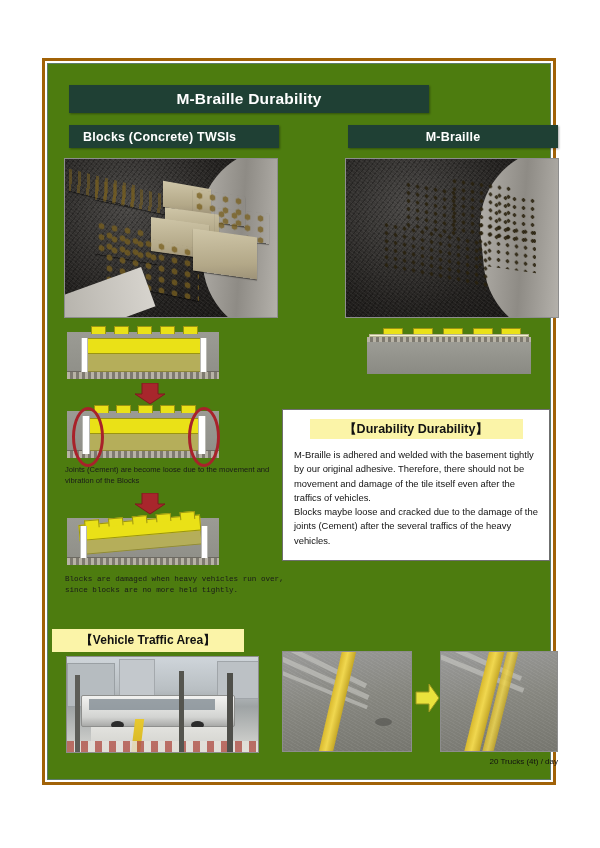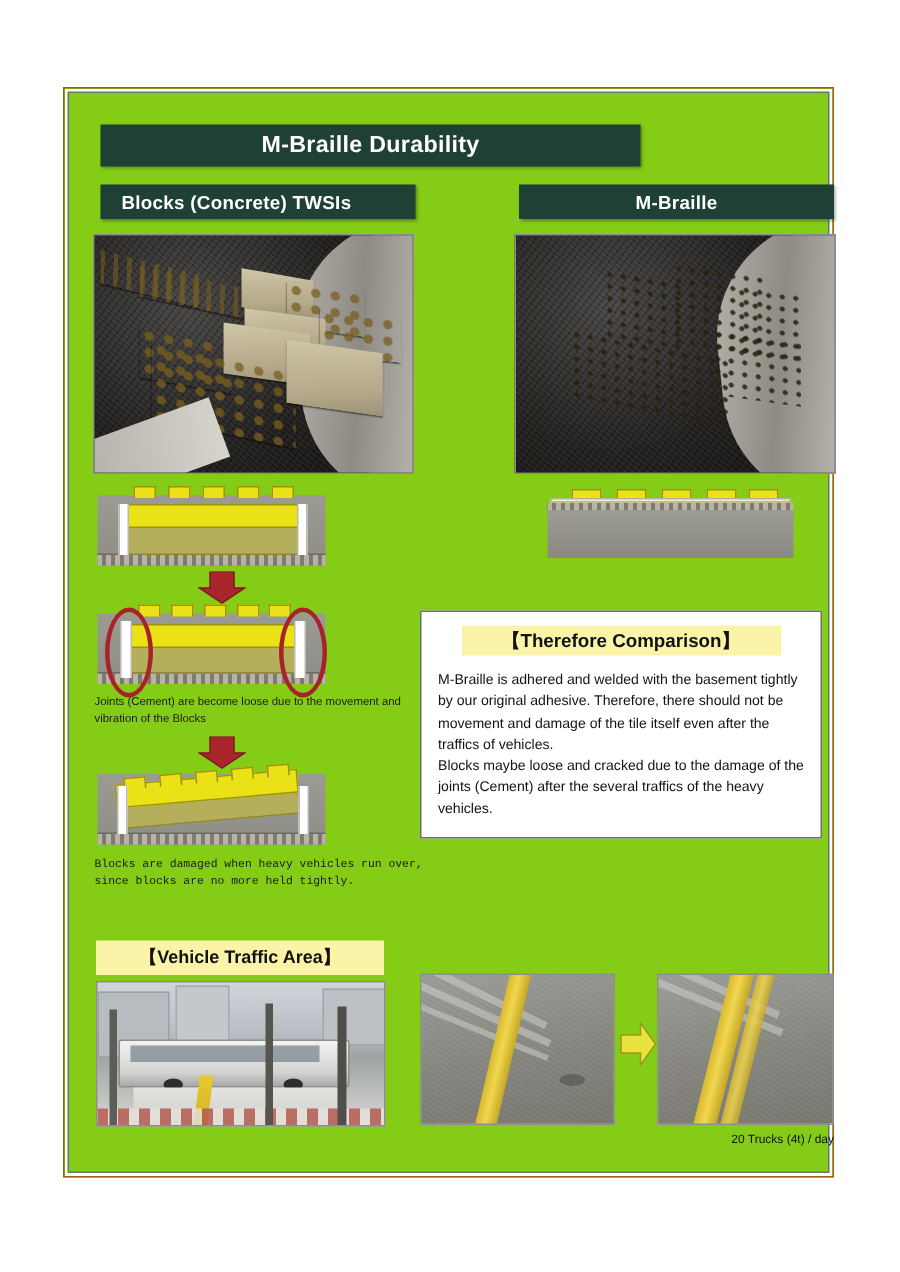--- a/index.html
+++ b/index.html
@@ -7,24 +7,24 @@
     width:600px;height:848px;
     background:#ffffff;
     font-family:"Liberation Sans", sans-serif;
     overflow:hidden;
     position:relative;
   }
   .page-frame{
     position:absolute;
     left:42px;top:58px;
     width:514px;height:727px;
-    border:1px solid #a16207;
+    border:3px solid #a16207;
     box-shadow:0 0 0 2px #ffffff inset, 0 0 0 3px #5d7c6b inset;
     box-sizing:border-box;
-    background:#84cc16;
+    background:#4d7c0f;
   }
   .dark-bar{
     background:#1f4034;
     color:#ffffff;
     font-weight:bold;
     display:flex;
     align-items:center;
     justify-content:center;
     letter-spacing:.2px;
     box-shadow:1px 1px 2px rgba(0,0,0,.35);
@@ -99,21 +99,21 @@
   }
   #cmp-title{
     margin:9px auto 0;width:213px;height:20px;background:#fbf4a8;
     display:flex;align-items:center;justify-content:center;
     font-size:12.5px;font-weight:bold;color:#121212;
   }
   #cmp-body{padding:9px 11px 0 11px;font-size:9.4px;line-height:1.52;color:#121212;}
 
   
   #vt-title{
-    position:absolute;left:21px;top:568px;width:192px;height:23px;background:#fbf4a8;
+    position:absolute;left:7px;top:568px;width:192px;height:23px;background:#fbf4a8;
     display:flex;align-items:center;justify-content:center;
     font-size:12px;font-weight:bold;color:#111;
   }
   #photo-bus{position:absolute;left:21px;top:595px;width:193px;height:97px;
      border:1px solid #8d8d8d;box-sizing:border-box;overflow:hidden;background:#b9bcc0;}
   #photo-road-a{position:absolute;left:237px;top:590px;width:130px;height:101px;
      border:1px solid #8d8d8d;box-sizing:border-box;overflow:hidden;}
   #photo-road-b{position:absolute;left:395px;top:590px;width:118px;height:101px;
      border:1px solid #8d8d8d;box-sizing:border-box;overflow:hidden;}
   #big-arrow{position:absolute;left:370px;top:622px;width:25px;height:30px;}
@@ -233,21 +233,21 @@
     <div style="position:absolute;left:0;bottom:32px;width:100%;height:5px;background:repeating-linear-gradient(90deg,#b8b3a6 0 3px,#7e7a70 3px 6px);"></div>
     <div style="position:absolute;left:2px;bottom:37px;width:160px;height:3px;background:#f2efd2;border:1px solid #b9b694;box-sizing:border-box;"></div>
     <div class="nub" style="left:16px;bottom:40px;width:18px;height:5px;"></div>
     <div class="nub" style="left:46px;bottom:40px;width:18px;height:5px;"></div>
     <div class="nub" style="left:76px;bottom:40px;width:18px;height:5px;"></div>
     <div class="nub" style="left:106px;bottom:40px;width:18px;height:5px;"></div>
     <div class="nub" style="left:134px;bottom:40px;width:18px;height:5px;"></div>
   </div>
 
   <div id="cmp-box">
-    <div id="cmp-title">【Therefore Comparison】</div>
+    <div id="cmp-title">【Durability Durability】</div>
     <div id="cmp-body">
       <div>M-Braille is adhered and welded with the basement tightly by our original adhesive. Therefore, there should not be movement and damage of the tile itself even after the traffics of vehicles.</div>
       <div>Blocks maybe loose and cracked due to the damage of the joints (Cement) after the several traffics of the heavy vehicles.</div>
     </div>
   </div>
 
   <div id="vt-title">【Vehicle Traffic Area】</div>
 
   <div id="photo-bus">
     <div style="position:absolute;inset:0;background:linear-gradient(180deg,#cfd5da 0%,#b9bfc3 34%,#9ea3a4 52%,#d8d8d4 100%);"></div>

